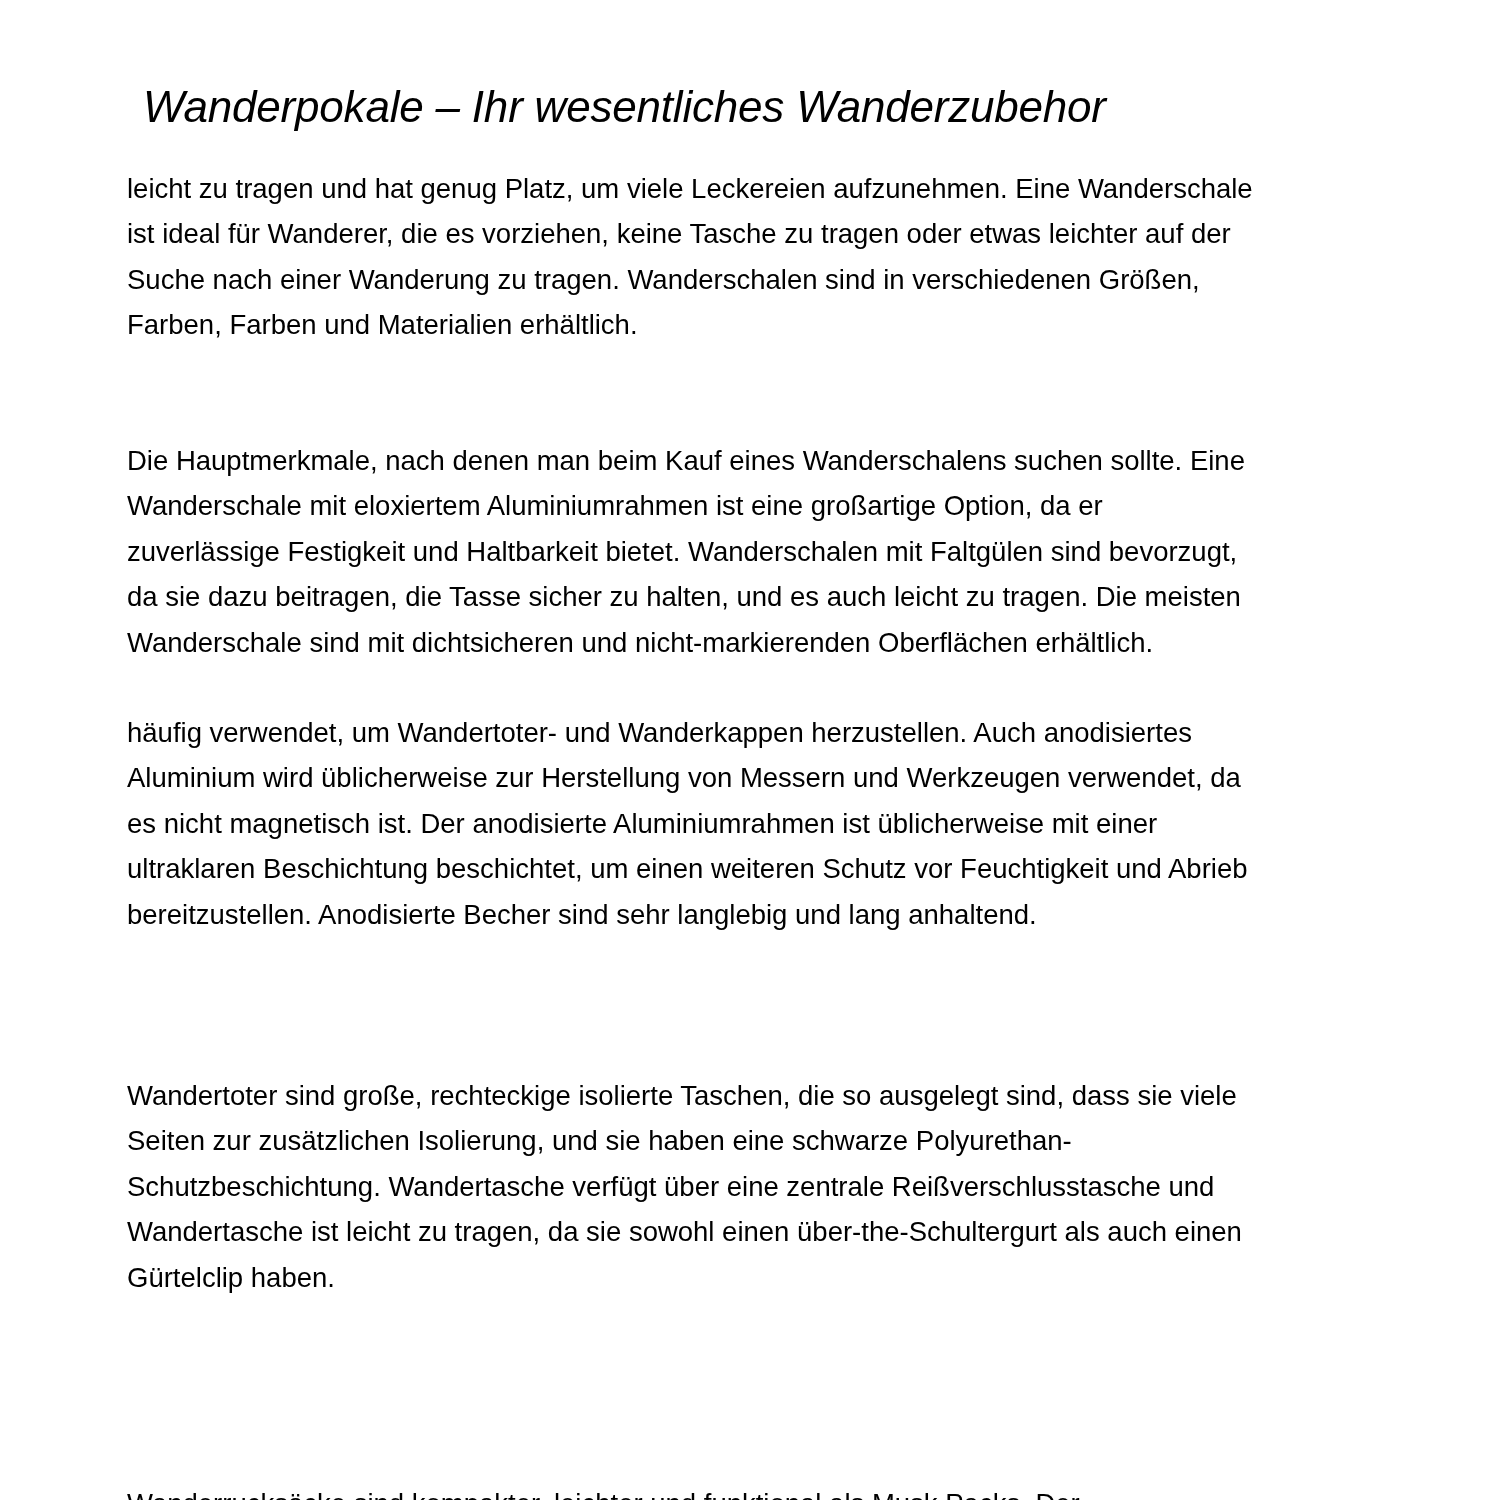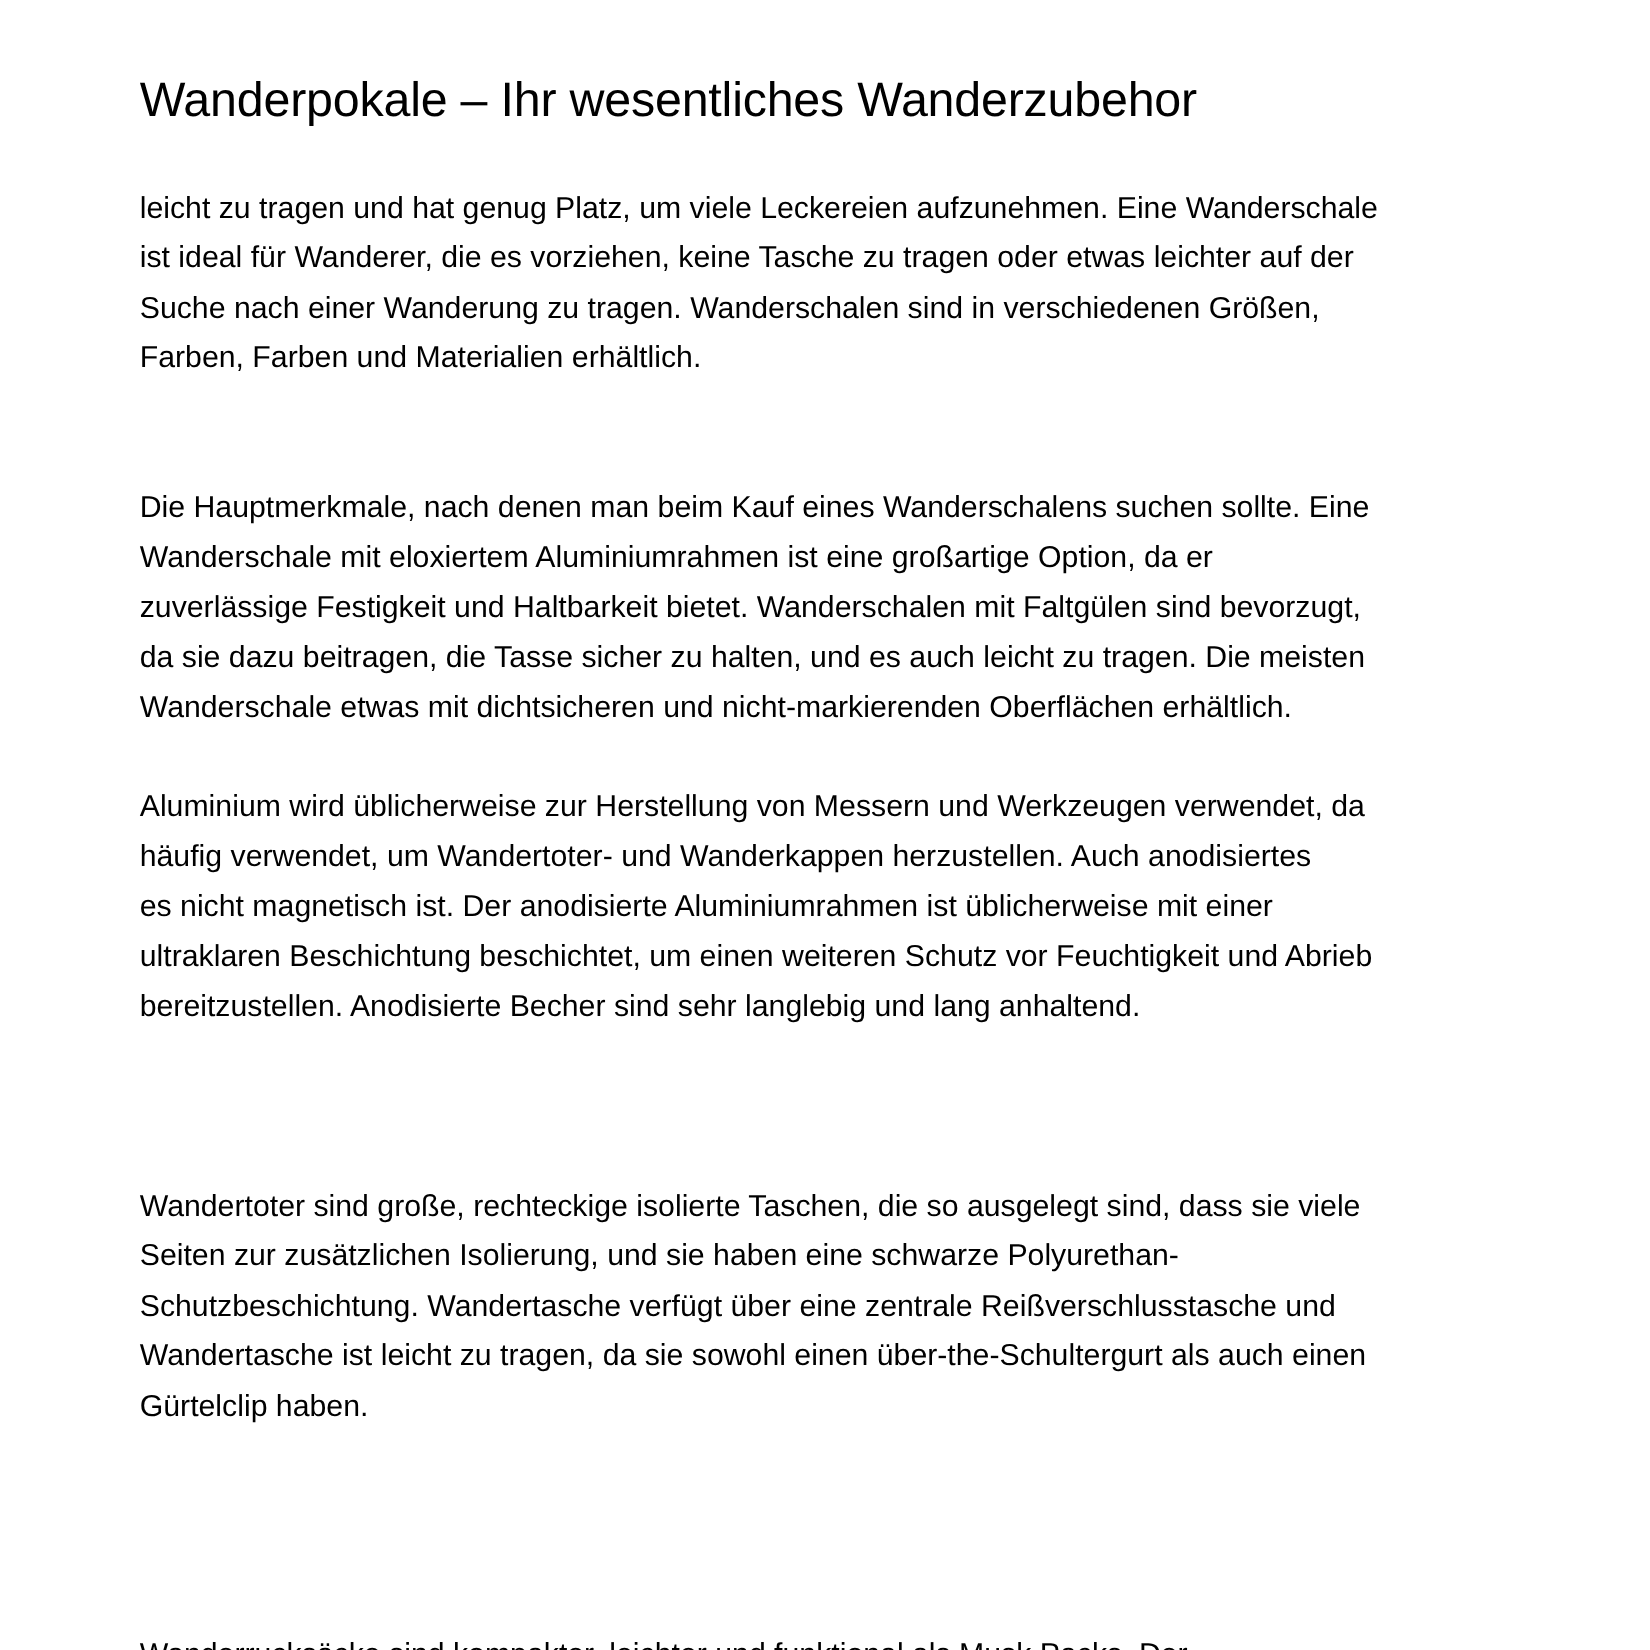--- a/index.html
+++ b/index.html
@@ -1,20 +1,20 @@
 <!DOCTYPE html>
 <html><head>
 <meta charset="utf-8">
 <style>
   html, body { margin: 0; padding: 0; background: #ffffff; }
   body { width: 1500px; height: 1500px; overflow: hidden; position: relative;
          font-family: "Liberation Sans", sans-serif; color: #000; }
   .page { position: absolute; left: 127px; top: 0; width: 1260px; }
-  h1 { font-weight: normal; font-size: 44px; margin: 0; position: absolute; top: 66px; left: 0;
-       white-space: nowrap; letter-spacing: -0.2px; }
+  h1 { font-weight: normal; font-size: 44px; margin: 16px; position: absolute; top: 66px; left: 0;
+       white-space: nowrap; letter-spacing: -0.2px; font-style: italic; }
   .para { position: absolute; left: 0; width: 1260px; margin: 0; }
   .line { display: block; font-size: 27.5px; line-height: 45.4px; height: 45.4px; white-space: nowrap; }
 </style>
 </head>
 <body>
 
 <div class="page">
   <h1>Wanderpokale – Ihr wesentliches Wanderzubehor</h1>
 
   <p class="para" style="top:166px">
@@ -22,26 +22,26 @@
     <span class="line">ist ideal für Wanderer, die es vorziehen, keine Tasche zu tragen oder etwas leichter auf der</span>
     <span class="line">Suche nach einer Wanderung zu tragen. Wanderschalen sind in verschiedenen Größen,</span>
     <span class="line">Farben, Farben und Materialien erhältlich.</span>
   </p>
 
   <p class="para" style="top:438px">
     <span class="line">Die Hauptmerkmale, nach denen man beim Kauf eines Wanderschalens suchen sollte. Eine</span>
     <span class="line">Wanderschale mit eloxiertem Aluminiumrahmen ist eine großartige Option, da er</span>
     <span class="line">zuverlässige Festigkeit und Haltbarkeit bietet. Wanderschalen mit Faltgülen sind bevorzugt,</span>
     <span class="line">da sie dazu beitragen, die Tasse sicher zu halten, und es auch leicht zu tragen. Die meisten</span>
-    <span class="line">Wanderschale etwas mit dichtsicheren und nicht-markierenden Oberflächen erhältlich.</span>
+    <span class="line">Wanderschale sind mit dichtsicheren und nicht-markierenden Oberflächen erhältlich.</span>
   </p>
 
   <p class="para" style="top:710px">
+    <span class="line">häufig verwendet, um Wandertoter- und Wanderkappen herzustellen. Auch anodisiertes</span>
     <span class="line">Aluminium wird üblicherweise zur Herstellung von Messern und Werkzeugen verwendet, da</span>
-    <span class="line">häufig verwendet, um Wandertoter- und Wanderkappen herzustellen. Auch anodisiertes</span>
     <span class="line">es nicht magnetisch ist. Der anodisierte Aluminiumrahmen ist üblicherweise mit einer</span>
     <span class="line">ultraklaren Beschichtung beschichtet, um einen weiteren Schutz vor Feuchtigkeit und Abrieb</span>
     <span class="line">bereitzustellen. Anodisierte Becher sind sehr langlebig und lang anhaltend.</span>
   </p>
 
   <p class="para" style="top:1073px">
     <span class="line">Wandertoter sind große, rechteckige isolierte Taschen, die so ausgelegt sind, dass sie viele</span>
     <span class="line">Seiten zur zusätzlichen Isolierung, und sie haben eine schwarze Polyurethan-</span>
     <span class="line">Schutzbeschichtung. Wandertasche verfügt über eine zentrale Reißverschlusstasche und</span>
     <span class="line">Wandertasche ist leicht zu tragen, da sie sowohl einen über-the-Schultergurt als auch einen</span>

